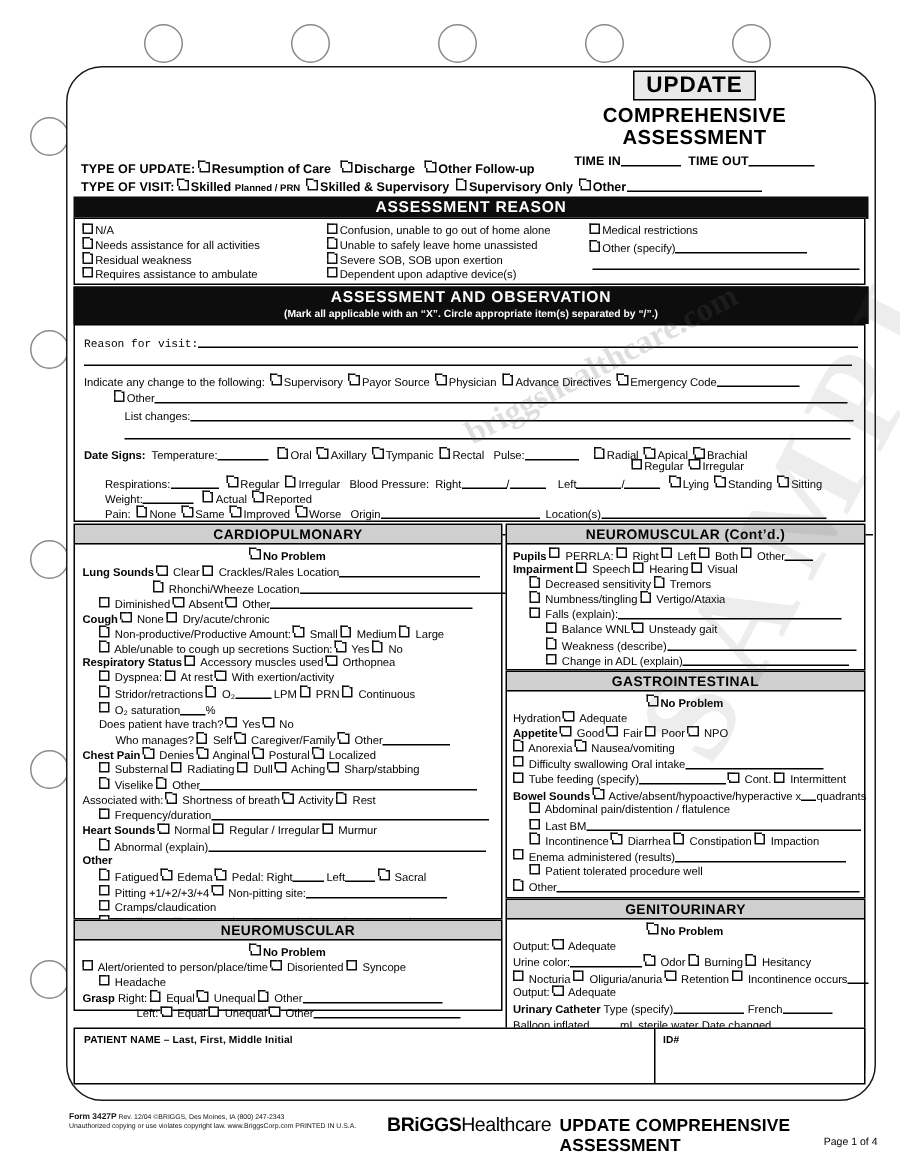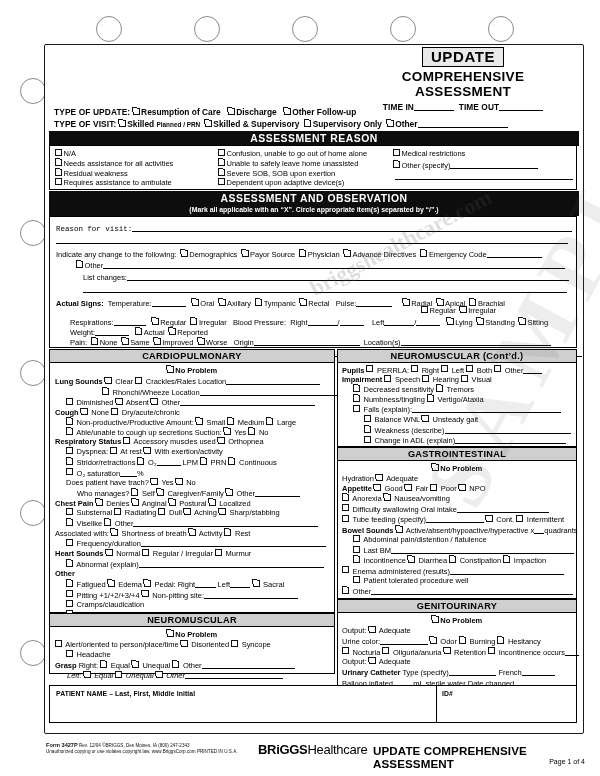--- a/index.html
+++ b/index.html
@@ -4,21 +4,21 @@
 <style>
   html,body{margin:0;padding:0;background:#ffffff;}
   body{width:600px;height:776px;overflow:hidden;font-family:"Liberation Sans",sans-serif;color:#000;}
   #page{position:relative;width:600px;height:776px;background:#fff;}
 
   
   .hole{position:absolute;border:1.6px solid #8a8a8a;border-radius:50%;background:#fff;}
 
   
   .sheet{position:absolute;left:44px;top:44px;width:540px;height:690px;
-         border:1.7px solid #1a1a1a;border-radius:2px;background:#fff;box-sizing:border-box;}
+         border:1.7px solid #1a1a1a;border-radius:24px;background:#fff;box-sizing:border-box;}
 
   
   .hdr{position:absolute;right:4px;top:2px;width:232px;text-align:center;}
   .update-box{display:inline-block;border:1.6px solid #000;padding:0px 8px 1px 8px;
               font-size:15px;font-weight:bold;letter-spacing:.6px;background:#e9e9e9;}
   .hdr-t1{font-size:13.5px;font-weight:bold;letter-spacing:.3px;margin-top:3px;line-height:14px;}
   .hdr-t2{font-size:13.5px;font-weight:bold;letter-spacing:.3px;line-height:15px;}
   .hdr-date{font-size:8.3px;font-weight:bold;margin-top:3px;letter-spacing:.1px;}
   .hdr-time{font-size:8.3px;font-weight:bold;margin-top:2px;letter-spacing:.1px;}
 
@@ -137,36 +137,36 @@
     </div>
 
     <div class="box" style="left:4px;width:528px;top:171px;height:132px;">
       <div class="ln" style="position:absolute;left:6px;top:5px;font-family:Liberation Mono, monospace;">
         <span>Reason for visit:</span><span class="ul" style="width:440px"></span>
       </div>
       <div class="ln" style="position:absolute;left:6px;top:17px;"><span class="ul" style="width:512px"></span></div>
 
       <div class="ln" style="position:absolute;left:6px;top:31px;">
         <span>Indicate any change to the following:</span>&nbsp;
-        <span class="cb"></span><span>Demographics</span>&nbsp;
+        <span class="cb"></span><span>Supervisory</span>&nbsp;
         <span class="cb"></span><span>Payor Source</span>&nbsp;
         <span class="cb"></span><span>Physician</span>&nbsp;
         <span class="cb"></span><span>Advance Directives</span>&nbsp;
         <span class="cb"></span><span>Emergency Code</span><span class="ul" style="width:55px"></span>
       </div>
       <div class="ln" style="position:absolute;left:26px;top:42px;">
         <span class="cb"></span><span>Other</span><span class="ul" style="width:462px"></span>
       </div>
       <div class="ln" style="position:absolute;left:33px;top:54px;">
         <span>List changes:</span><span class="ul" style="width:442px"></span>
       </div>
       <div class="ln" style="position:absolute;left:33px;top:66px;"><span class="ul" style="width:484px"></span></div>
 
       <div class="ln" style="position:absolute;left:6px;top:80px;">
-        <b>Actual Signs:</b>&nbsp;
+        <b>Date Signs:</b>&nbsp;
         <span>Temperature:</span><span class="ul" style="width:34px"></span>&nbsp;&nbsp;
         <span class="cb"></span><span>Oral</span>&nbsp;
         <span class="cb"></span><span>Axillary</span>&nbsp;
         <span class="cb"></span><span>Tympanic</span>&nbsp;
         <span class="cb"></span><span>Rectal</span>&nbsp;&nbsp;
         <span>Pulse:</span><span class="ul" style="width:36px"></span>&nbsp;&nbsp;&nbsp;&nbsp;
         <span class="cb"></span><span>Radial</span>&nbsp;
         <span class="cb"></span><span>Apical</span>&nbsp;
         <span class="cb"></span><span>Brachial</span>
       </div>
@@ -242,21 +242,21 @@
 
     <div class="box" style="left:4px;width:286px;top:568px;height:61px;">
       <div class="gband" style="border-top:none;">NEUROMUSCULAR</div>
       <div class="ln ctr" style="margin-top:3px;font-weight:bold;">
         <span class="cb"></span><span>No Problem</span>
       </div>
       <div id="neuroL-lines" style="margin-top:1px;padding-left:5px;">
           <div class="ln" style="margin-left: 0px;"><span class="cb"></span> Alert/oriented to person/place/time  <span class="cb"></span> Disoriented  <span class="cb"></span> Syncope</div>
           <div class="ln" style="margin-left: 11px;"><span class="cb"></span> Headache</div>
           <div class="ln" style="margin-left: 0px;"><b>Grasp</b>   Right:    <span class="cb"></span> Equal  <span class="cb"></span> Unequal  <span class="cb"></span> Other<span class="fill" style="width:93.24000000000001px"></span></div>
-          <div class="ln" style="margin-left: 12px; font-style: italic;">Left:      <span class="cb"></span> Equal  <span class="cb"></span> Unequal  <span class="cb"></span> Other<span class="fill" style="width:97.70000000000002px"></span></div>
+          <div class="ln" style="margin-left: 36px;">Left:      <span class="cb"></span> Equal  <span class="cb"></span> Unequal  <span class="cb"></span> Other<span class="fill" style="width:97.70000000000002px"></span></div>
         </div>
     </div>
 
     <div class="box" style="left:292px;width:240px;top:304px;height:98px;">
       <div class="gband" style="border-top:none;">NEUROMUSCULAR (Cont’d.)</div>
       <div id="neuroR-lines" style="margin-top:2px;padding-left:4px;">
           <div class="ln" style="margin-left: 0px;"><b>Pupils</b>  <span class="cb"></span> PERRLA:  <span class="cb"></span> Right  <span class="cb"></span> Left  <span class="cb"></span> Both  <span class="cb"></span> Other<span class="fill" style="width:18.120000000000005px"></span></div>
           <div class="ln" style="margin-left: 0px;"><b>Impairment</b>  <span class="cb"></span> Speech  <span class="cb"></span> Hearing  <span class="cb"></span> Visual</div>
           <div class="ln" style="margin-left: 11px;"><span class="cb"></span> Decreased sensitivity  <span class="cb"></span> Tremors</div>
           <div class="ln" style="margin-left: 11px;"><span class="cb"></span> Numbness/tingling  <span class="cb"></span> Vertigo/Ataxia</div>

